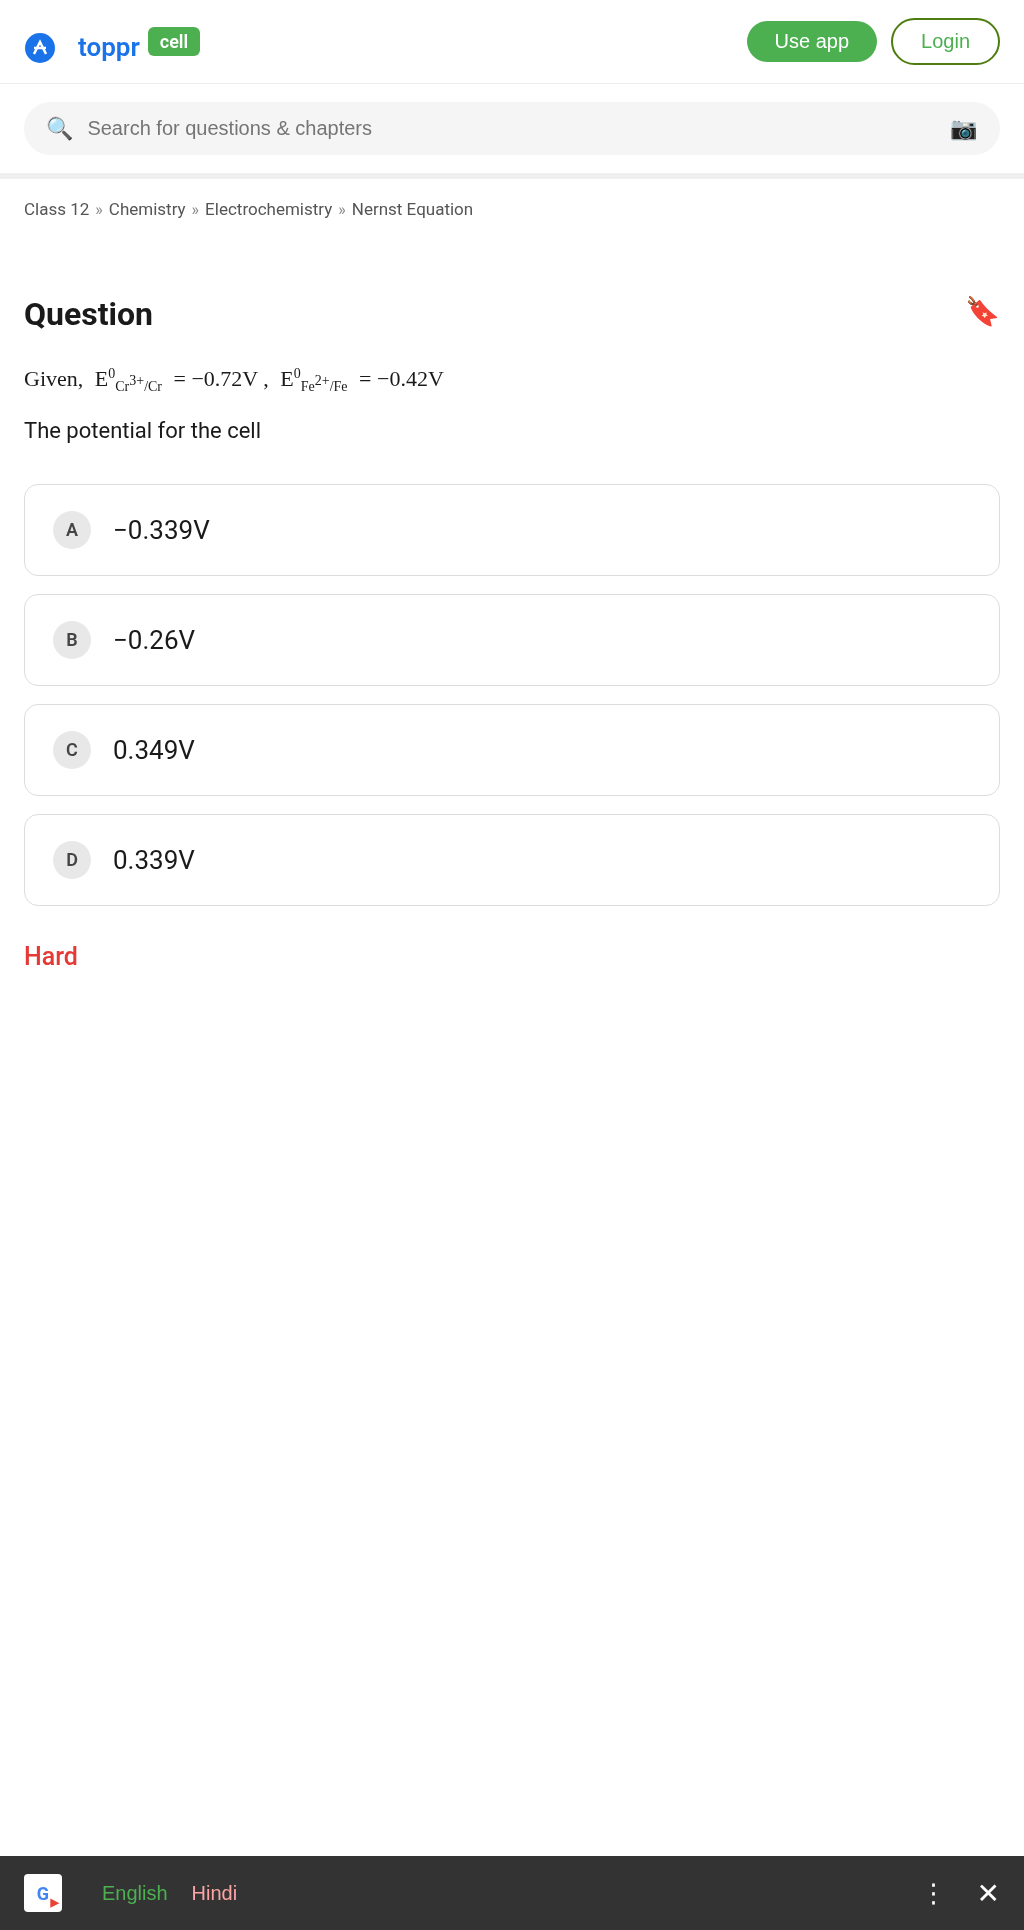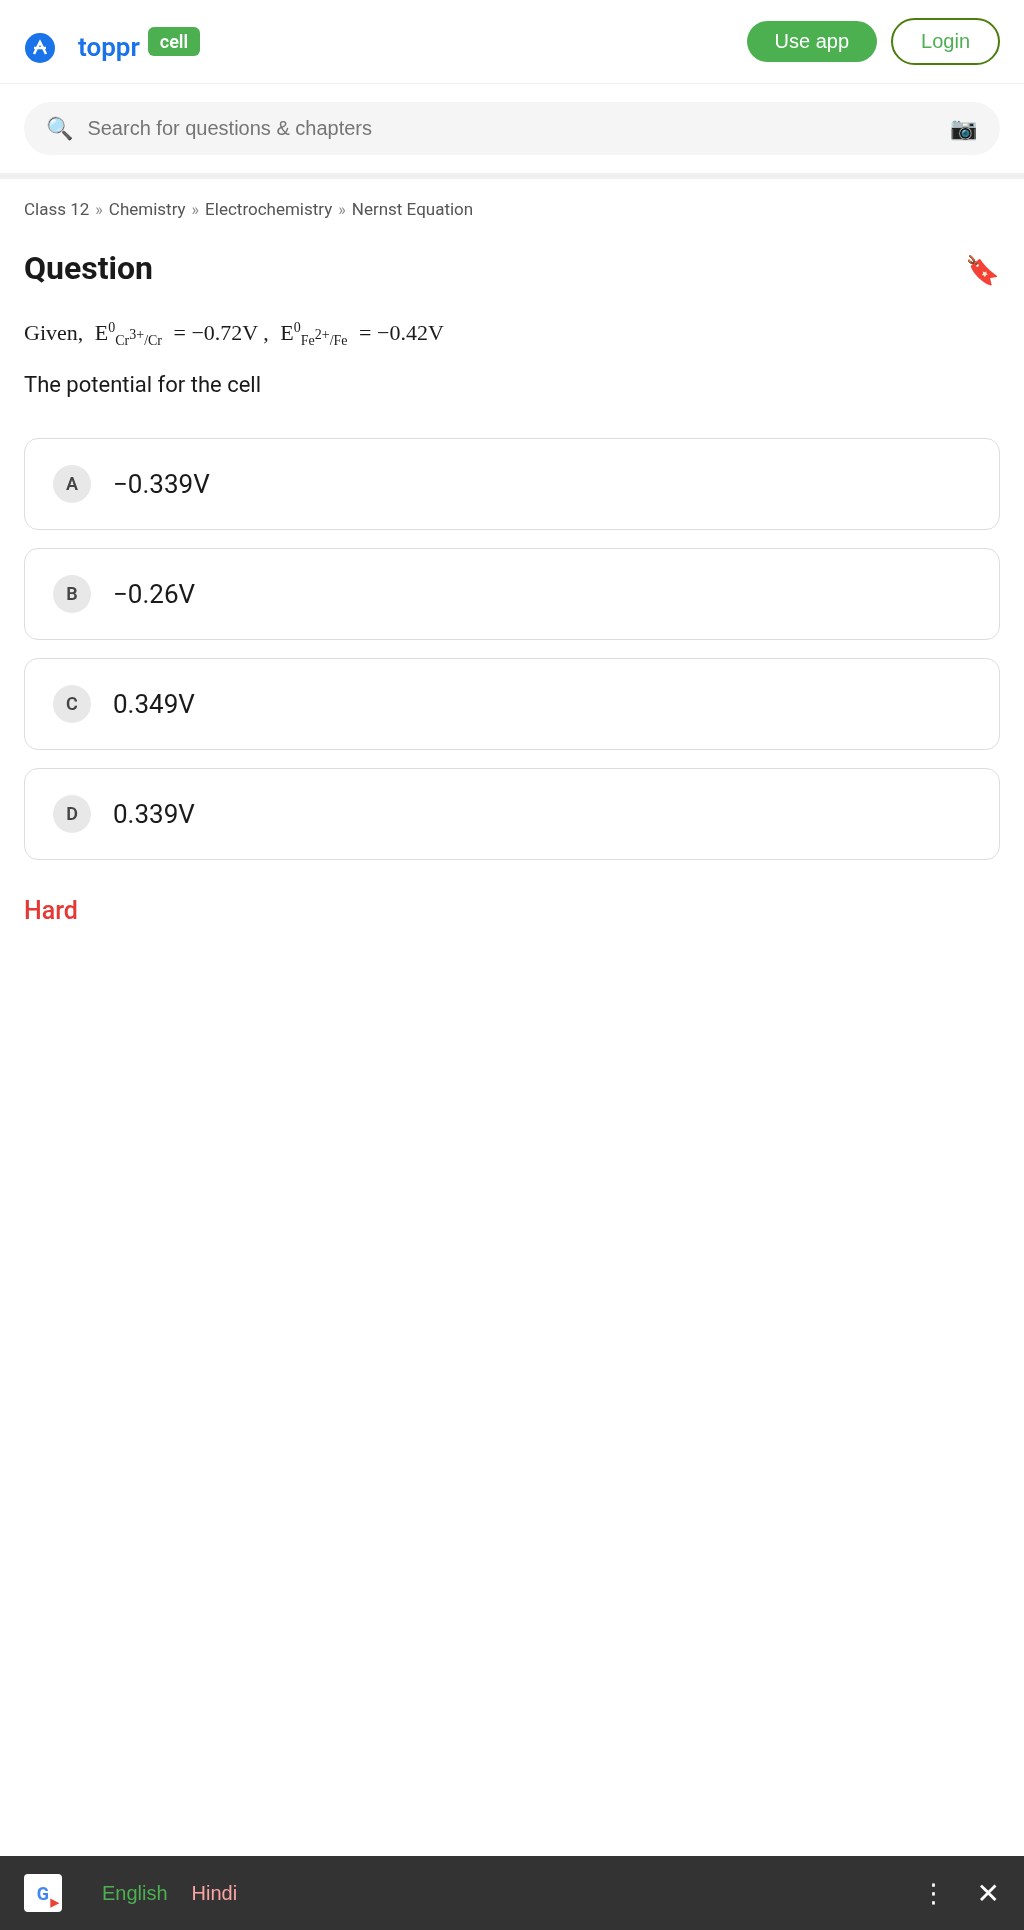--- a/index.html
+++ b/index.html
@@ -135,23 +135,24 @@
     }
 
     
     .main-content {
       padding: 20px 24px;
     }
 
     
     .question-header {
       display: flex;
-      align-items: flex-end;
+      align-items: flex-start;
       justify-content: space-between;
       margin-bottom: 28px;
+      margin-top: 46px;
     }
     .question-title {
       font-size: 32px;
       font-weight: 700;
       color: #1a1a1a;
     }
     .bookmark-icon {
       font-size: 28px;
       color: #333;
       cursor: pointer;

